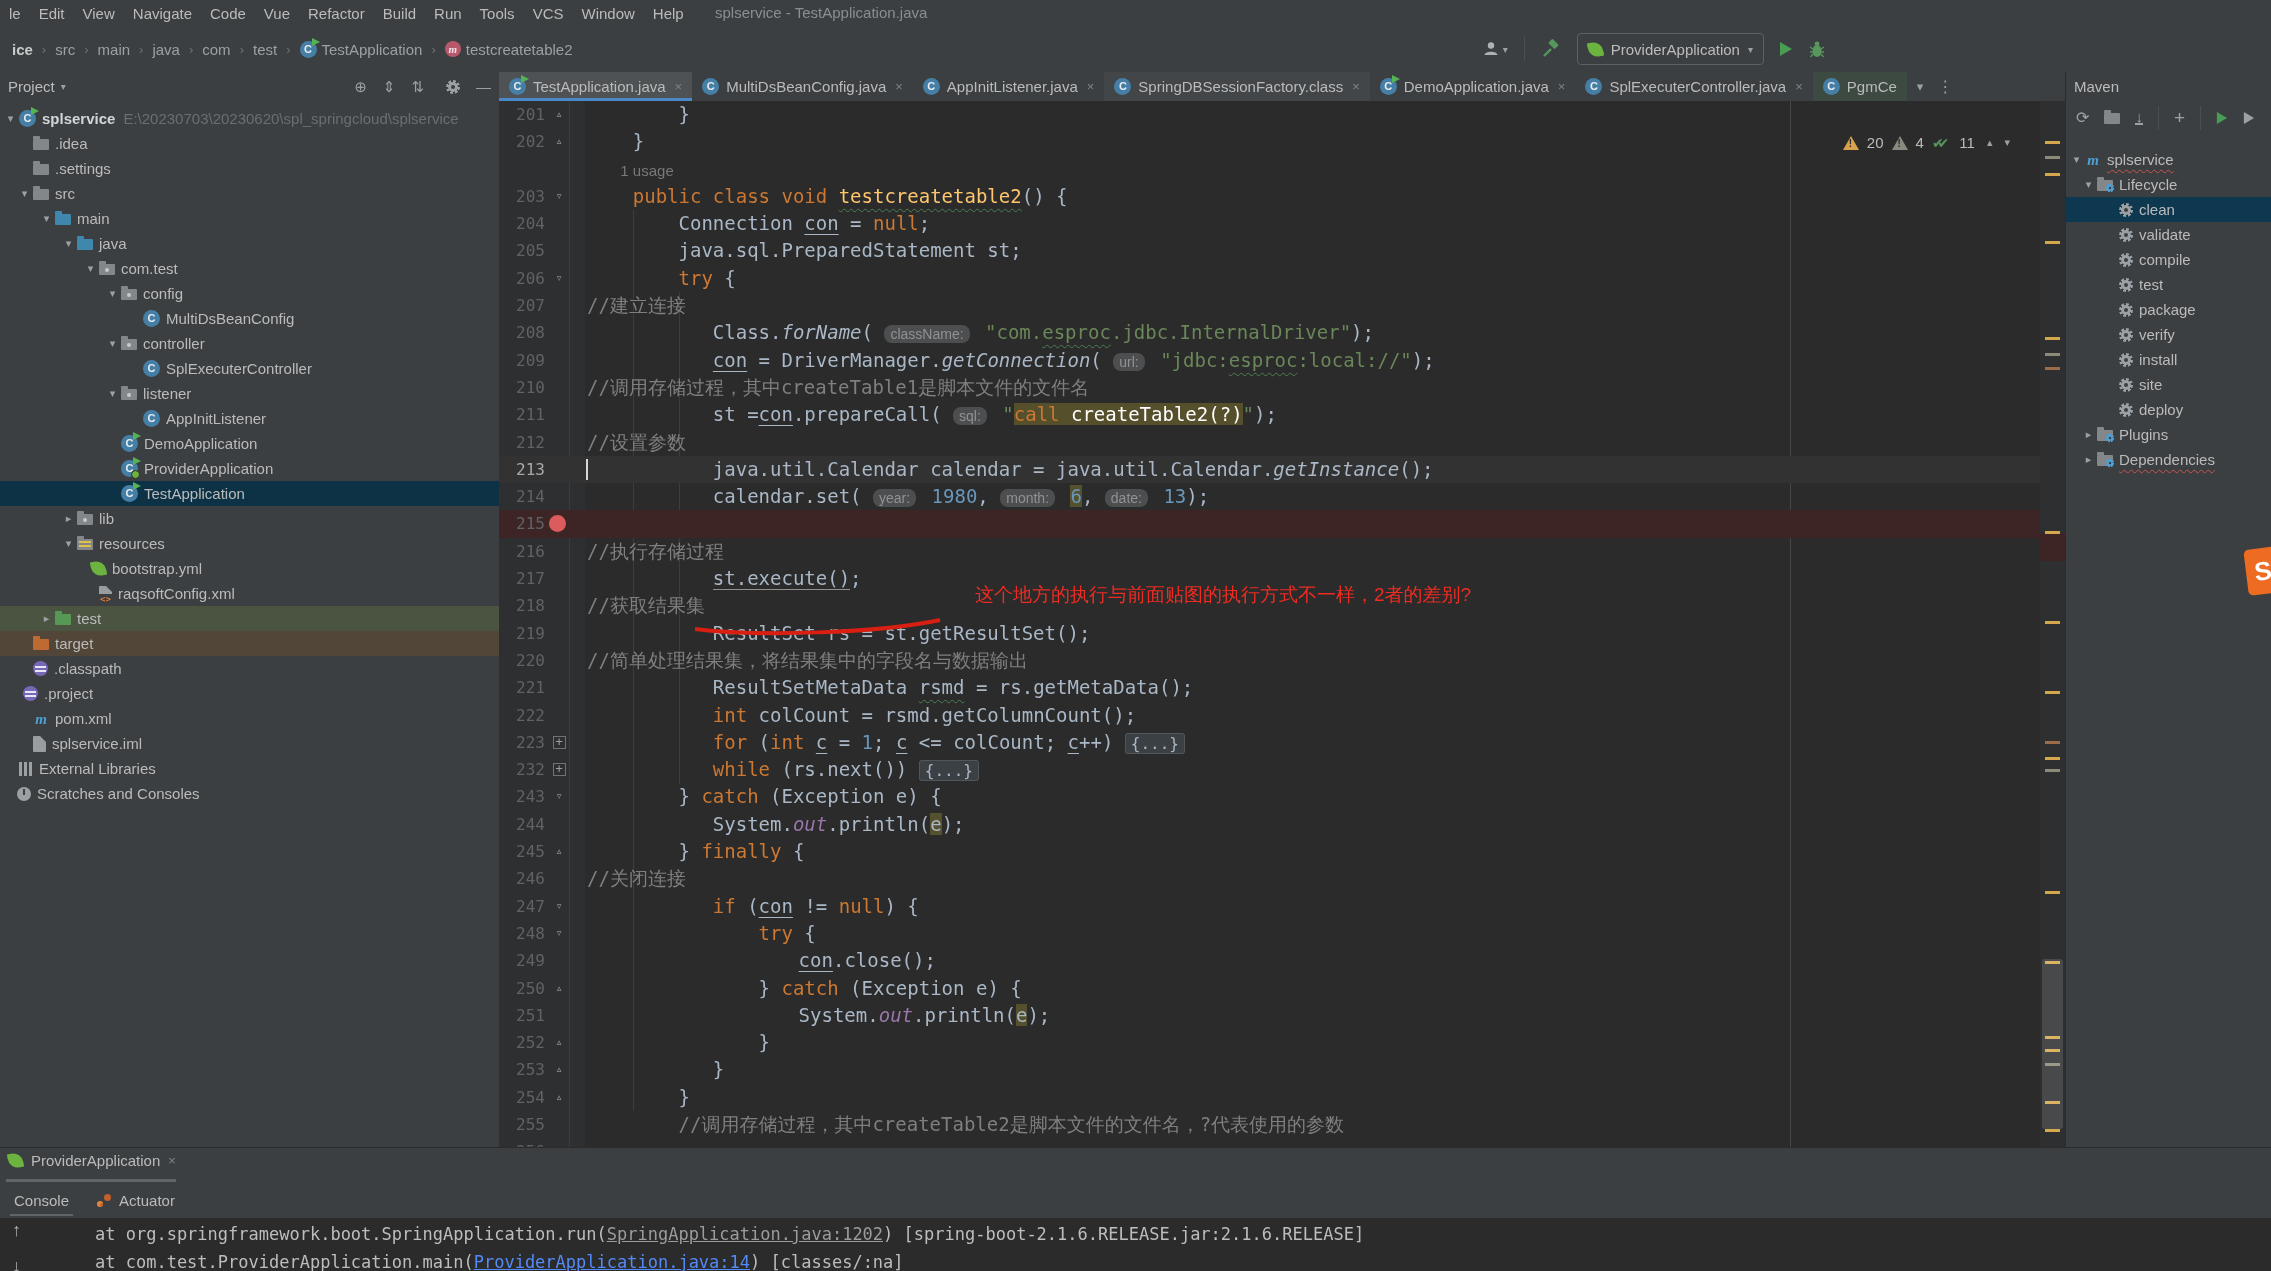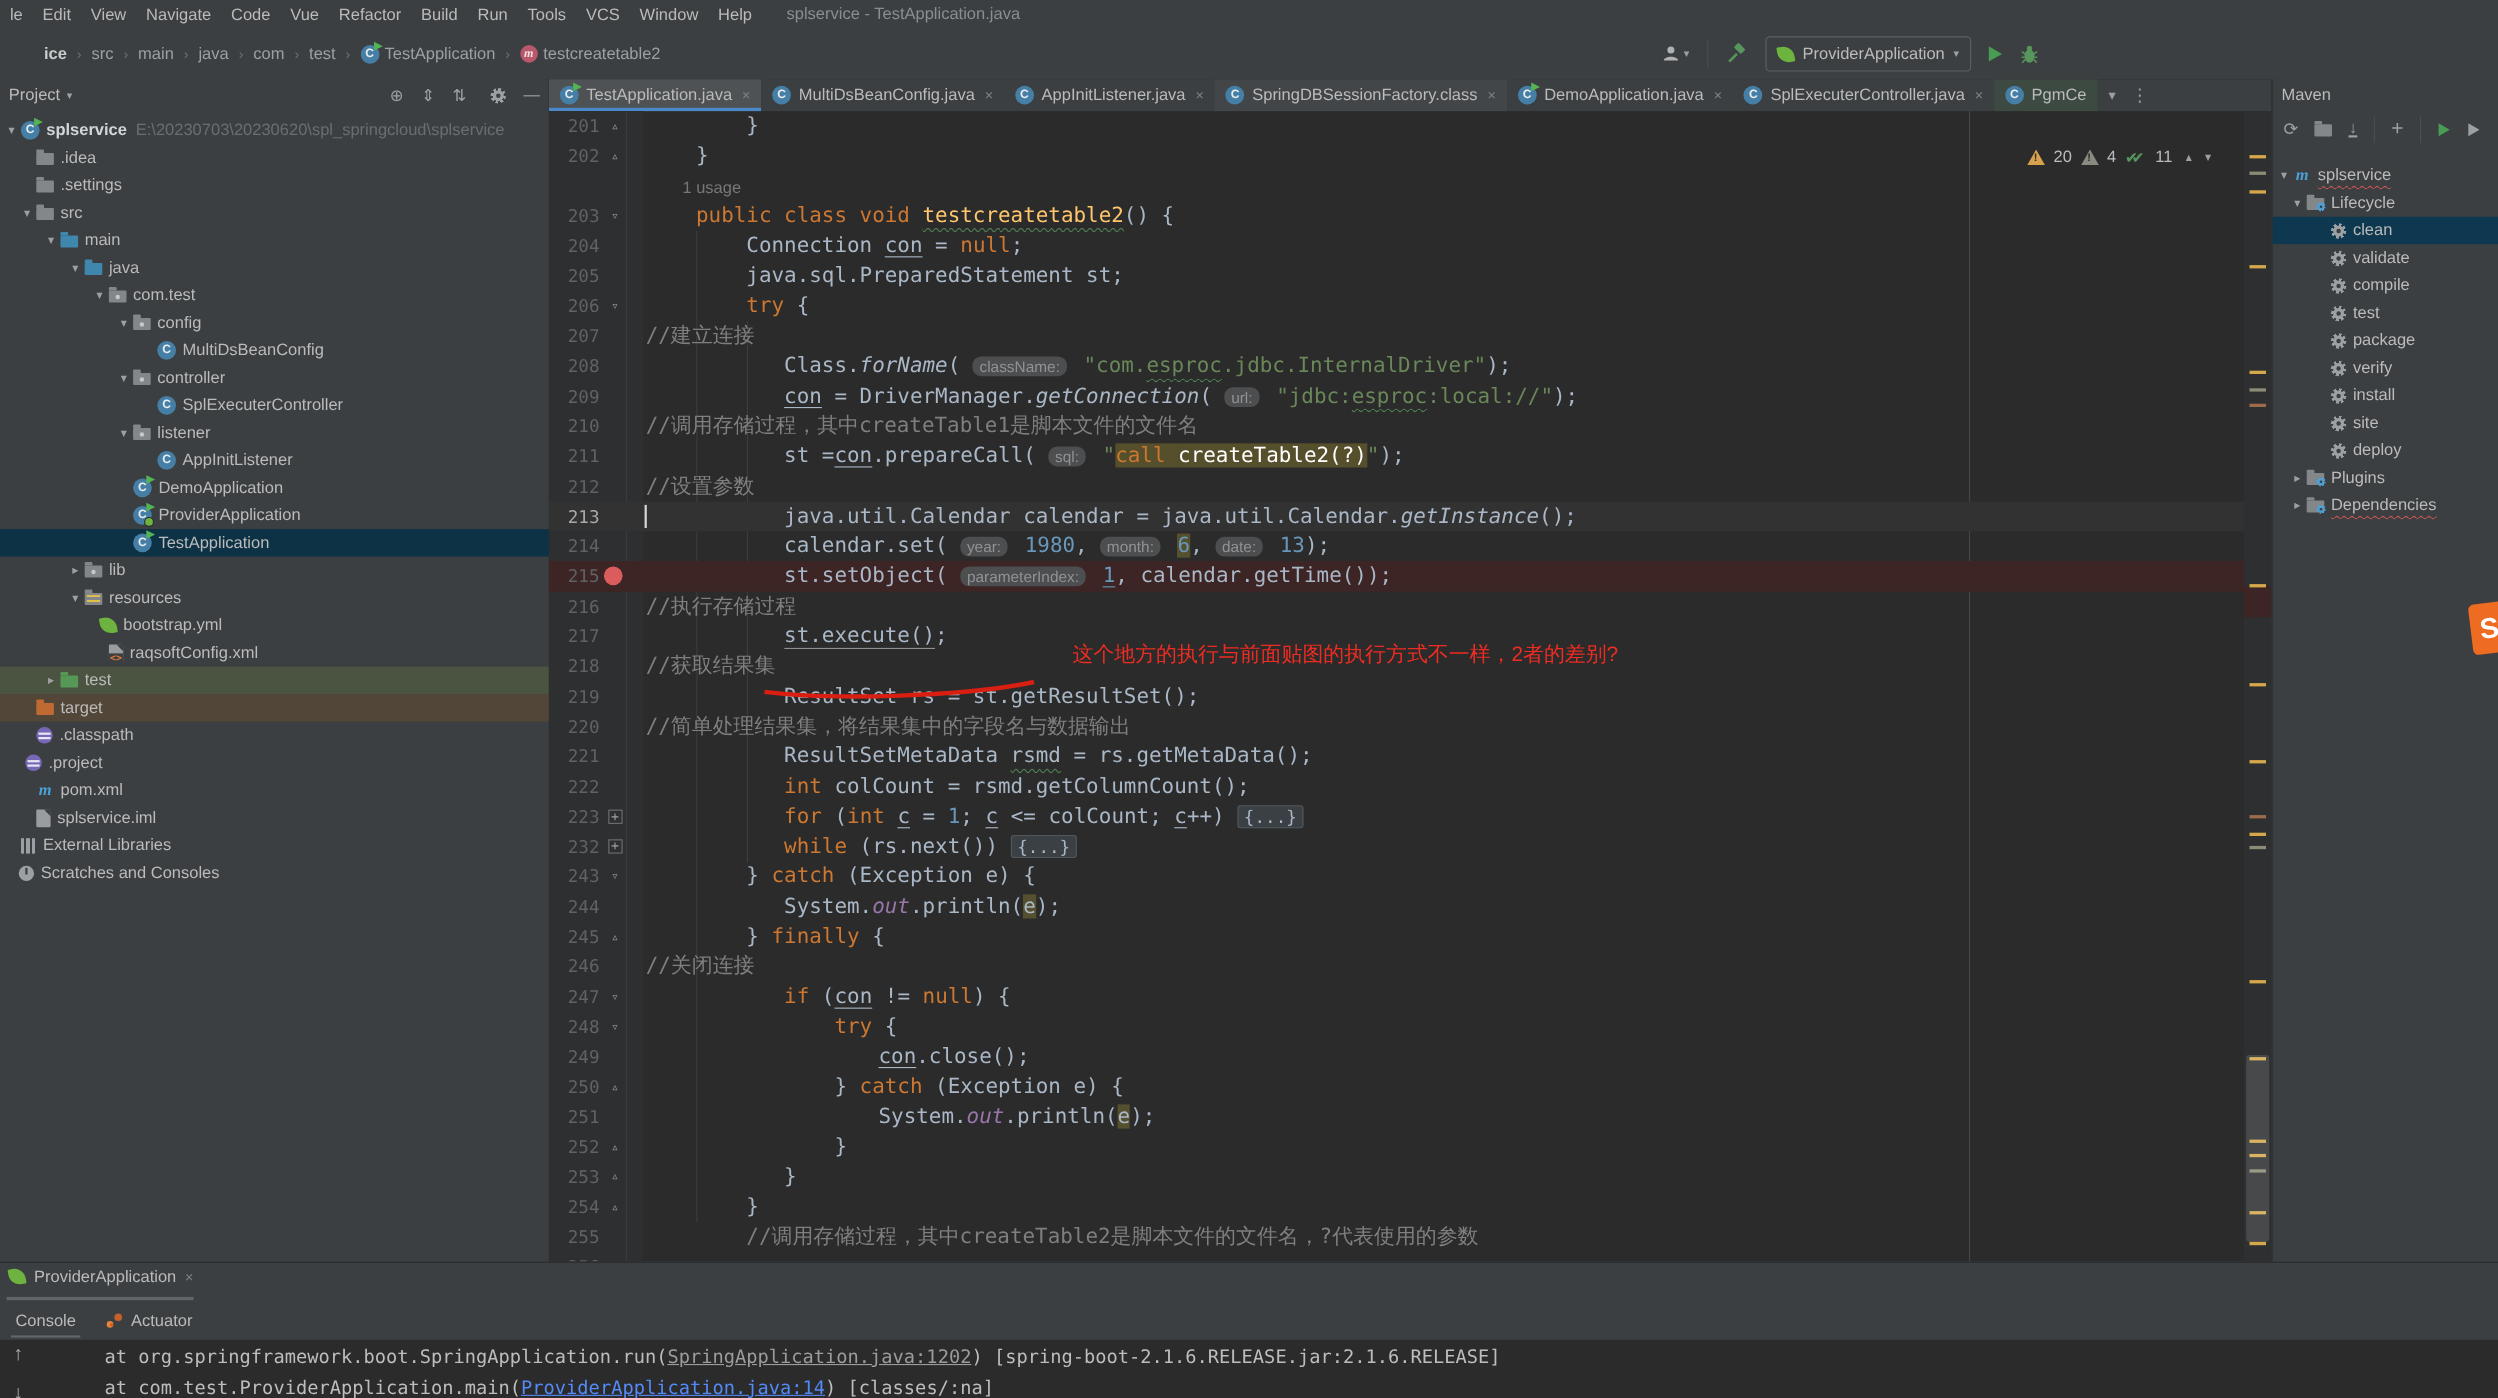--- a/index.html
+++ b/index.html
@@ -3,21 +3,21 @@
 <meta charset="utf-8">
 <style>
   html,body{margin:0;padding:0;background:#2b2b2b;}
   #app{position:relative;width:2271px;height:1271px;background:#3c3f41;overflow:hidden;
        font-family:"Liberation Sans",sans-serif;color:#bbbbbb;-webkit-font-smoothing:antialiased;}
   .abs{position:absolute;}
   
   #menubar{left:0;top:0;width:2271px;height:26px;display:flex;align-items:center;background:#3c3f41;}
   .menu-item{padding:0 9px;font-size:15px;color:#bbbbbb;cursor:default;}
   #win-title{position:absolute;left:715px;top:4px;font-size:15px;color:#8a8e90;}
-  #row2{left:0;top:26px;width:1834px;height:46px;background:#3c3f41;border-bottom:1px solid #323232;margin-left:28px;}
+  #row2{left:0;top:26px;width:1834px;height:46px;background:#3c3f41;border-bottom:1px solid #323232;}
   #crumbs{position:absolute;left:12px;top:0;height:46px;display:flex;align-items:center;font-size:15px;color:#9aa0a5;}
   .crumb{display:flex;align-items:center;gap:5px;}
   .crumb.first{color:#c9cccd;font-weight:bold;}
   .crumb-sep{color:#6e7274;margin:0 9px;font-size:13px;}
   #run-toolbar{position:absolute;right:8px;top:0;height:46px;display:flex;align-items:center;gap:16px;}
   .tb-div{width:1px;height:24px;background:#4c4f51;}
   #run-combo{display:flex;align-items:center;gap:8px;border:1px solid #5e6163;border-radius:4px;
              height:30px;padding:0 10px;font-size:15px;color:#bbbbbb;}
   
   .ic{display:inline-block;vertical-align:middle;position:relative;}
@@ -459,21 +459,21 @@
           <div class="code-row"><span class="row-num">205</span><span class="row-code" style="padding-left:8ch"><span class="tok-p">java.sql.PreparedStatement st;</span></span></div>
           <div class="code-row"><span class="row-num">206</span><span class="row-fold">▿</span><span class="row-code" style="padding-left:8ch"><span class="tok-k">try</span><span class="tok-p"> {</span></span></div>
           <div class="code-row"><span class="row-num">207</span><span class="row-code" style="padding-left:0ch"><span class="tok-cm">//建立连接</span></span></div>
           <div class="code-row"><span class="row-num">208</span><span class="row-code" style="padding-left:11ch"><span class="tok-p">Class.</span><span class="tok-it">forName</span><span class="tok-p">( </span><span class="tok-chip">className:</span><span class="tok-p"> </span><span class="tok-s">"com.</span><span class="tok-sw">esproc</span><span class="tok-s">.jdbc.InternalDriver"</span><span class="tok-p">);</span></span></div>
           <div class="code-row"><span class="row-num">209</span><span class="row-code" style="padding-left:11ch"><span class="tok-u">con</span><span class="tok-p"> = DriverManager.</span><span class="tok-it">getConnection</span><span class="tok-p">( </span><span class="tok-chip">url:</span><span class="tok-p"> </span><span class="tok-s">"jdbc:</span><span class="tok-sw">esproc</span><span class="tok-s">:local://"</span><span class="tok-p">);</span></span></div>
           <div class="code-row"><span class="row-num">210</span><span class="row-code" style="padding-left:0ch"><span class="tok-cm">//调用存储过程，其中createTable1是脚本文件的文件名</span></span></div>
           <div class="code-row"><span class="row-num">211</span><span class="row-code" style="padding-left:11ch"><span class="tok-p">st =</span><span class="tok-u">con</span><span class="tok-p">.prepareCall( </span><span class="tok-chip">sql:</span><span class="tok-p"> </span><span class="tok-s">"</span><span class="tok-qk">call </span><span class="tok-qp">createTable2(?)</span><span class="tok-s">"</span><span class="tok-p">);</span></span></div>
           <div class="code-row"><span class="row-num">212</span><span class="row-code" style="padding-left:0ch"><span class="tok-cm">//设置参数</span></span></div>
           <div class="code-row caretline"><span class="row-num">213</span><span class="caret-bar"></span><span class="row-code" style="padding-left:11ch"><span class="tok-p">java.util.Calendar calendar = java.util.Calendar.</span><span class="tok-it">getInstance</span><span class="tok-p">();</span></span></div>
           <div class="code-row"><span class="row-num">214</span><span class="row-code" style="padding-left:11ch"><span class="tok-p">calendar.set( </span><span class="tok-chip">year:</span><span class="tok-p"> </span><span class="tok-n2">1980</span><span class="tok-p">, </span><span class="tok-chip">month:</span><span class="tok-p"> </span><span class="tok-hn">6</span><span class="tok-p">, </span><span class="tok-chip">date:</span><span class="tok-p"> </span><span class="tok-n2">13</span><span class="tok-p">);</span></span></div>
-          <div class="code-row bpline"><span class="row-num">215</span><span class="bp-dot"></span><span class="row-code" style="padding-left:11ch"><span class="tok-p">st.setObject( </span><span class="tok-chip">parameterIndex:</span><span class="tok-p"> </span><span class="tok-nu">1</span><span class="tok-p">, calendar.getTime());</span></span></div>
+          <div class="code-row bpline"><span class="row-num">215</span><span class="bp-dot"></span></div>
           <div class="code-row"><span class="row-num">216</span><span class="row-code" style="padding-left:0ch"><span class="tok-cm">//执行存储过程</span></span></div>
           <div class="code-row"><span class="row-num">217</span><span class="row-code" style="padding-left:11ch"><span class="tok-ex">st.execute()</span><span class="tok-p">;</span></span></div>
           <div class="code-row"><span class="row-num">218</span><span class="row-code" style="padding-left:0ch"><span class="tok-cm">//获取结果集</span></span></div>
           <div class="code-row"><span class="row-num">219</span><span class="row-code" style="padding-left:11ch"><span class="tok-p">ResultSet rs = st.getResultSet();</span></span></div>
           <div class="code-row"><span class="row-num">220</span><span class="row-code" style="padding-left:0ch"><span class="tok-cm">//简单处理结果集，将结果集中的字段名与数据输出</span></span></div>
           <div class="code-row"><span class="row-num">221</span><span class="row-code" style="padding-left:11ch"><span class="tok-p">ResultSetMetaData </span><span class="tok-wv">rsmd</span><span class="tok-p"> = rs.getMetaData();</span></span></div>
           <div class="code-row"><span class="row-num">222</span><span class="row-code" style="padding-left:11ch"><span class="tok-k">int</span><span class="tok-p"> colCount = rsmd.getColumnCount();</span></span></div>
           <div class="code-row"><span class="row-num">223</span><span class="row-fold"><span class="fp">+</span></span><span class="row-code" style="padding-left:11ch"><span class="tok-k">for</span><span class="tok-p"> (</span><span class="tok-k">int</span><span class="tok-p"> </span><span class="tok-u">c</span><span class="tok-p"> = </span><span class="tok-n2">1</span><span class="tok-p">; </span><span class="tok-u">c</span><span class="tok-p"> &lt;= colCount; </span><span class="tok-u">c</span><span class="tok-p">++) </span><span class="tok-fd">{...}</span></span></div>
           <div class="code-row"><span class="row-num">232</span><span class="row-fold"><span class="fp">+</span></span><span class="row-code" style="padding-left:11ch"><span class="tok-k">while</span><span class="tok-p"> (rs.next()) </span><span class="tok-fd">{...}</span></span></div>
           <div class="code-row"><span class="row-num">243</span><span class="row-fold">▿</span><span class="row-code" style="padding-left:8ch"><span class="tok-p">} </span><span class="tok-k">catch</span><span class="tok-p"> (Exception e) {</span></span></div>

